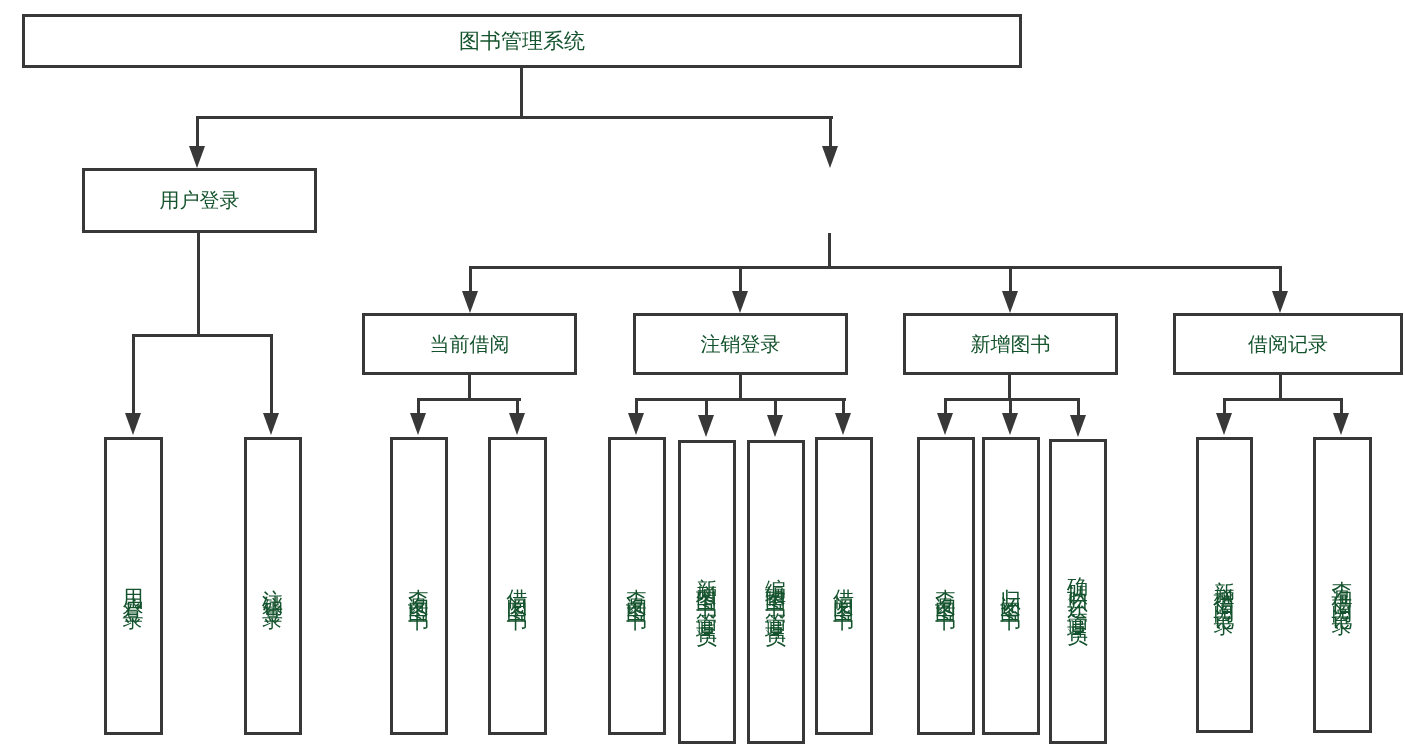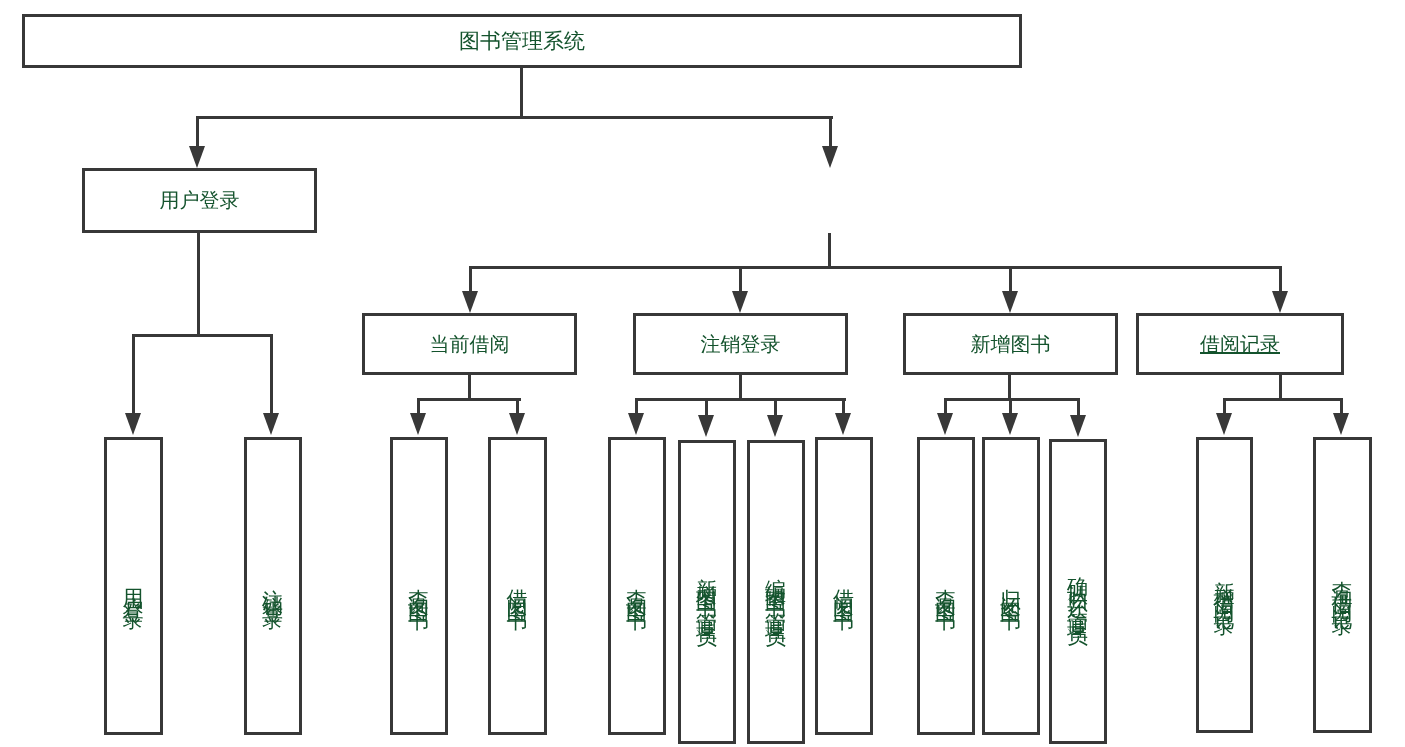--- a/index.html
+++ b/index.html
@@ -103,21 +103,21 @@
 
   <div class="box lvl2" style="left:362px; top:313px; width:215px; height:62px;">
     <span>当前借阅</span>
   </div>
   <div class="box lvl2" style="left:633px; top:313px; width:215px; height:62px;">
     <span>注销登录</span>
   </div>
   <div class="box lvl2" style="left:903px; top:313px; width:215px; height:62px;">
     <span>新增图书</span>
   </div>
-  <div class="box lvl2" style="left:1136px; top:313px; width:208px; height:62px;text-decoration:underline;">
+  <div class="box lvl2" style="left:1173px; top:313px; width:230px; height:62px;">
     <span>借阅记录</span>
   </div>
 
   <div class="v" style="left:468px; top:375px; height:26px;"></div>
   <div class="h" style="left:417px; top:398px; width:104px;"></div>
   <div class="v" style="left:417px; top:398px; height:17px;"></div>
   <div class="arrow" style="left:410px; top:413px;"></div>
   <div class="v" style="left:516px; top:398px; height:17px;"></div>
   <div class="arrow" style="left:509px; top:413px;"></div>
 

